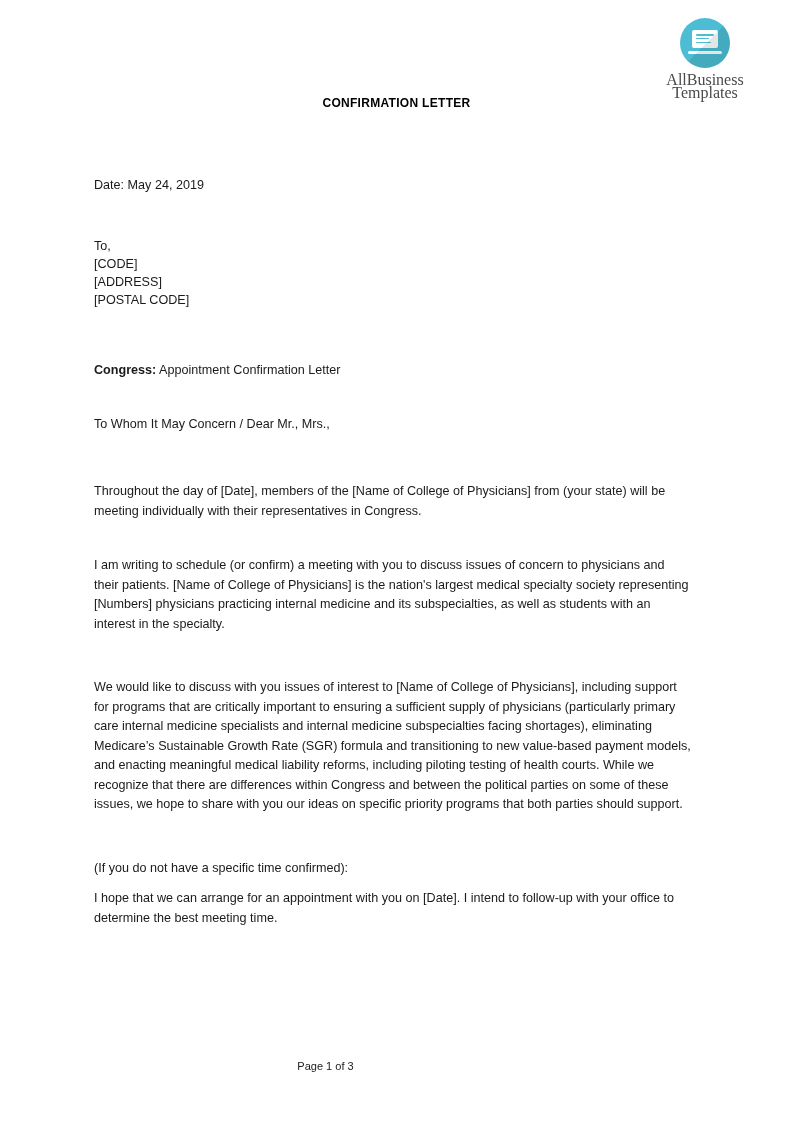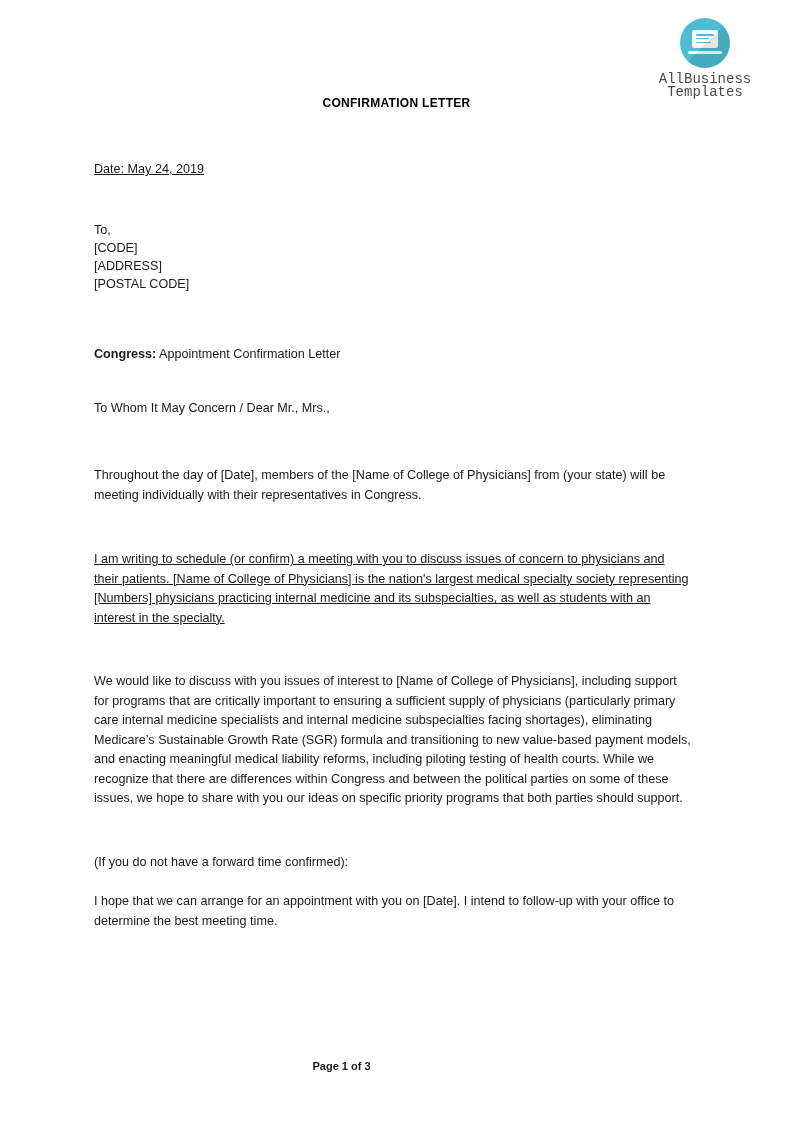--- a/index.html
+++ b/index.html
@@ -80,24 +80,24 @@
     position: absolute;
     bottom: 2px;
     left: 0;
     width: 34px;
     height: 3.4px;
     background: #ffffff;
     border-radius: 2px;
   }
   .logo-text {
     margin-top: 5px;
-    font-size: 14px;
+    font-size: 16px;
     line-height: 13px;
     color: #4a4a4a;
-    font-family: Liberation Mono, monospace;
+    font-family: Liberation Serif, serif;
   }
 
   
   .doc-title {
     position: absolute;
     top: 96px;
     left: 0;
     width: 793px;
     text-align: center;
     font-size: 12px;
@@ -109,56 +109,55 @@
   .content {
     position: absolute;
     left: 94px;
     top: 160px;
     width: 598px;
     font-size: 12.6px;
     line-height: 19.5px;
     color: #1a1a1a;
   }
 
-  .line-date { margin: 0 0 0 0; text-decoration: underline; }
+  .line-date { margin: 16px 0 0 0; }
 
   .addr-block {
     margin-top: 41px;
   }
   .addr-block div { line-height: 18.2px; }
 
   .subject-line {
     margin-top: 52px;
   }
   .subject-label { font-weight: bold; }
 
   .salutation {
     margin-top: 34px;
   }
 
   .para {
     margin: 0;
     text-align: left;
   }
   .para-1  { margin-top: 48px; }
-  .para-2  { margin-top: 45px; text-decoration: underline; }
+  .para-2  { margin-top: 35px; }
   .para-3  { margin-top: 44px; }
   .para-4  { margin-top: 44px; }
-  .para-5  { margin-top: 20px; }
+  .para-5  { margin-top: 11px; }
   .para-6  { margin-top: 42px; }
 
   .footer {
     position: absolute;
     top: 1060px;
-    left: 16px;
+    left: 0;
     width: 651px;
     text-align: center;
     font-size: 11px;
     color: #1a1a1a;
-    font-weight: bold;
   }
 </style>
 </head>
 <body>
 
 <div class="page">
 
   <div class="logo-block">
     <div class="logo-circle">
       <div class="logo-laptop">
@@ -190,20 +189,20 @@
       <div>[POSTAL CODE]</div>
     </div>
 
     <div class="subject-line"><span class="subject-label">Congress:</span> <span>Appointment Confirmation Letter</span></div>
 
     <div class="salutation">To Whom It May Concern / Dear Mr.,  Mrs.,</div>
 
     <p class="para para-1">Throughout the day of [Date], members of the [Name of College of Physicians] from (your state) will be meeting individually with their representatives in Congress.</p>
     <p class="para para-2">I am writing to schedule (or confirm) a meeting with you to discuss issues of concern to physicians and their patients. [Name of College of Physicians] is the nation's largest medical specialty society representing [Numbers] physicians practicing internal medicine and its subspecialties, as well as students with an interest in the specialty.</p>
     <p class="para para-3">We would like to discuss with you issues of interest to [Name of College of Physicians], including support for programs that are critically important to ensuring a sufficient supply of physicians (particularly primary care internal medicine specialists and internal medicine subspecialties facing shortages), eliminating Medicare’s Sustainable Growth Rate (SGR) formula and transitioning to new value-based payment models, and enacting meaningful medical liability reforms, including piloting testing of health courts. While we recognize that there are differences within Congress and between the political parties on some of these issues, we hope to share with you our ideas on specific priority programs that both parties should support.</p>
-    <p class="para para-4">(If you do not have a forward time confirmed):</p>
+    <p class="para para-4">(If you do not have a specific time confirmed):</p>
     <p class="para para-5">I hope that we can arrange for an appointment with you on [Date]. I intend to follow-up with your office to determine the best meeting time.</p>
 
   </div>
 
   <div class="footer">Page 1 of 3</div>
 
 </div>
 
 </body></html>

